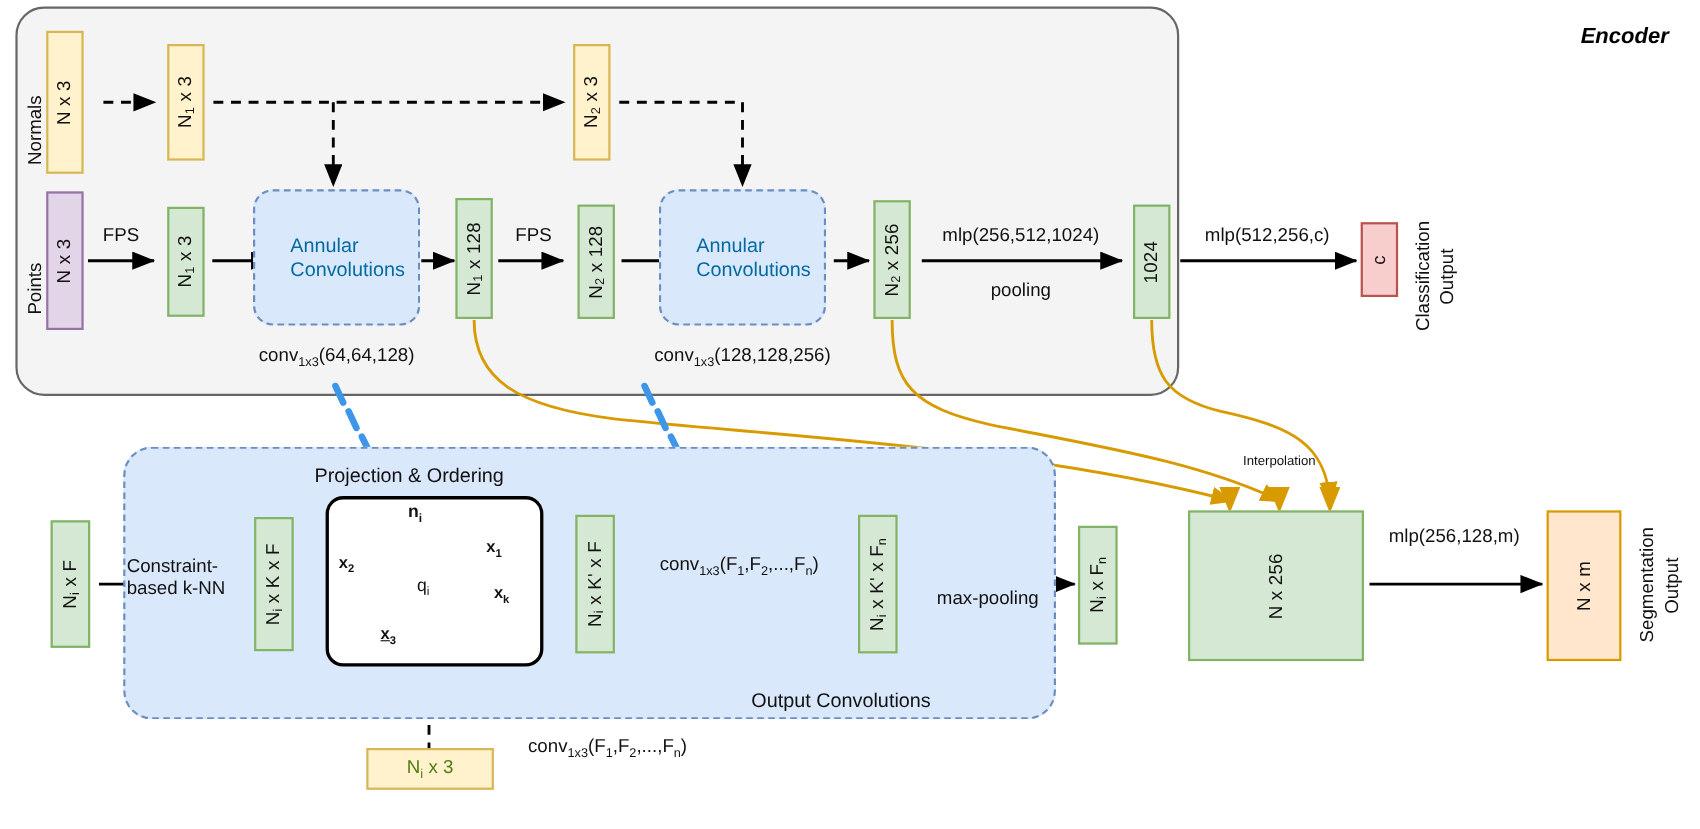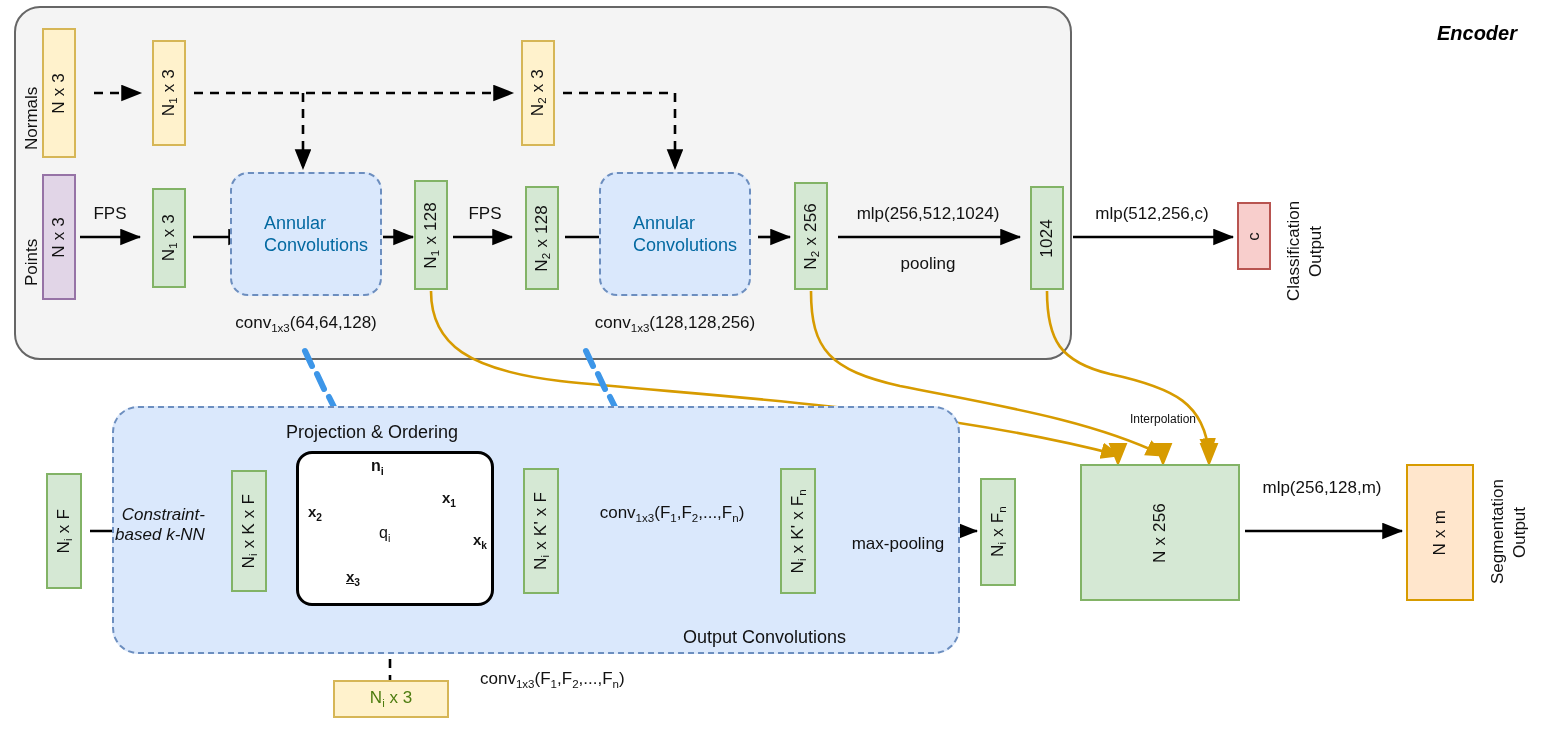--- a/index.html
+++ b/index.html
@@ -242,23 +242,23 @@
     <span class="vtxt">N<sub>i</sub> x F<sub>n</sub></span>
   </div>
 
   <div id="projcard"></div>
 
   <div class="lbl" style="left:371px;top:457px;font-weight:bold;font-size:16px;">n<sub>i</sub></div>
   <div class="lbl" style="left:379px;top:524px;font-weight:normal;font-size:16px;">q<sub>i</sub></div>
   <div class="lbl" style="left:442px;top:489px;font-weight:bold;font-size:15px;">x<sub>1</sub></div>
   <div class="lbl" style="left:308px;top:503px;font-weight:bold;font-size:15px;">x<sub>2</sub></div>
   <div class="lbl" style="left:346px;top:568px;font-weight:bold;font-size:15px;text-decoration:underline;">x<sub>3</sub></div>
-  <div class="lbl" style="left:473px;top:531px;font-weight:bold;font-size:15px;">x<sub>k</sub></div>
-
-  <div class="lbl c" style="left:160px;top:505px;text-align:right;font-style:italic;">Constraint-<br>based k-NN</div>
+  <div class="lbl" style="left:449px;top:531px;font-weight:bold;font-size:15px;">x<sub>k</sub></div>
+
+  <div class="lbl c" style="left:160px;top:505px;text-align:left;">Constraint-<br>based k-NN</div>
   <div class="lbl c" style="left:672px;top:503px;">conv<sub>1x3</sub>(F<sub>1</sub>,F<sub>2</sub>,...,F<sub>n</sub>)</div>
   <div class="lbl c" style="left:898px;top:534px;">max-pooling</div>
 
   <div class="box yellow" style="left:333px;top:680px;width:116px;height:38px;">
     <span class="htxt">N<sub>i</sub> x 3</span>
   </div>
   <div class="lbl c" style="left:391px;top:732px;">Normals</div>
   <div class="lbl" style="left:480px;top:669px;">conv<sub>1x3</sub>(F<sub>1</sub>,F<sub>2</sub>,...,F<sub>n</sub>)</div>
 
   <div class="lbl c" style="left:1163px;top:412px;font-size:12px;">Interpolation</div>

